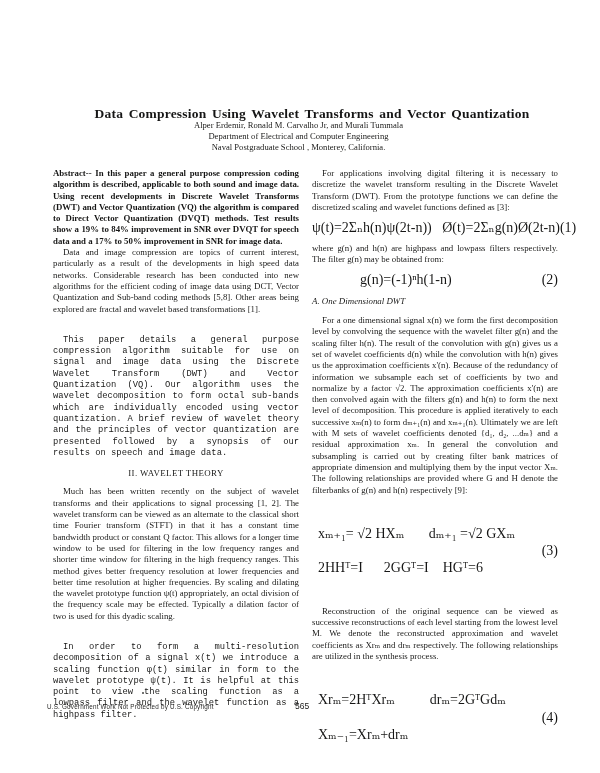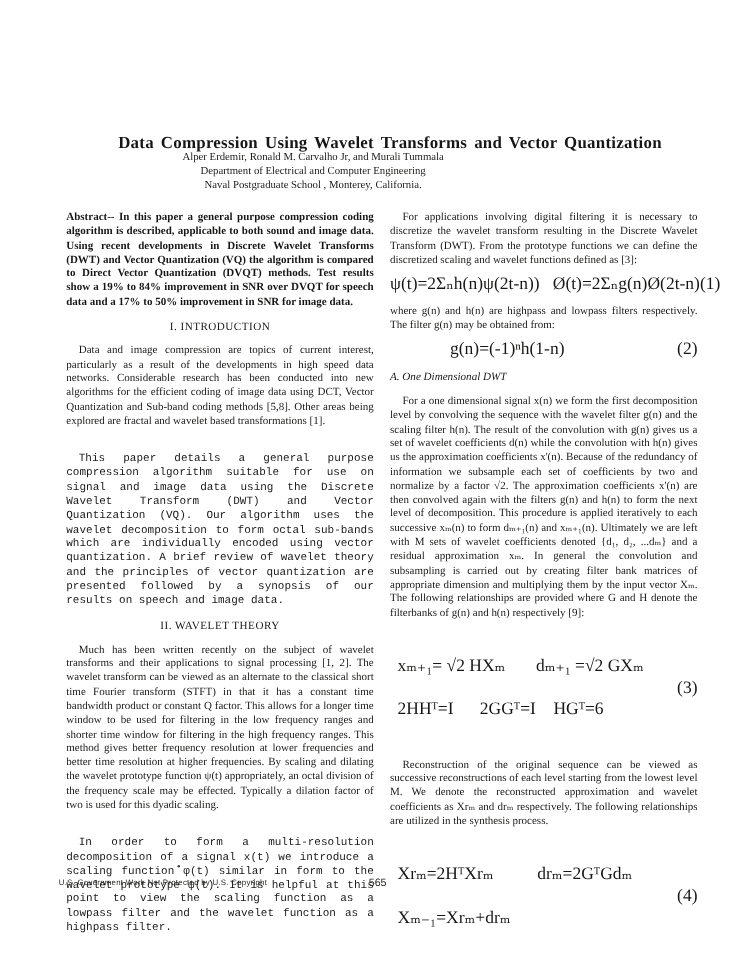--- a/index.html
+++ b/index.html
@@ -8,21 +8,21 @@
     font-family:"Liberation Serif","DejaVu Serif",serif;
     color:#1b1b1b;overflow:hidden;
     filter:blur(0.26px) contrast(1.05);
   }
   .title{
     position:absolute;top:94px;left:0;width:600px;text-align:center;
     font-size:13.5px;font-weight:bold;letter-spacing:0.2px;word-spacing:2px;margin:12px;
   }
   .authors{
     position:absolute;top:120px;left:0;width:501px;text-align:center;
-    font-size:8.6px;line-height:11px;
+    font-size:8.6px;line-height:11px;padding-left:48px;
   }
   .columns{
     position:absolute;top:168px;left:53px;width:506px;
     display:flex;gap:13px;
   }
   .col{width:246px;font-size:8.8px;line-height:11.3px;text-align:justify;}
   .col p{margin:0 0 0 0;}
   .col p.gap{margin-top:20px;font-family:Liberation Mono, monospace;}
   .col p.indent{text-indent:10px;}
   .abstract{font-weight:bold;}
@@ -65,21 +65,20 @@
   <div class="authors">
     <div>Alper Erdemir, Ronald M. Carvalho Jr, and Murali Tummala</div>
     <div>Department of Electrical and Computer Engineering</div>
     <div>Naval Postgraduate School , Monterey, California.</div>
   </div>
 
   <div class="columns">
 
     <div class="col">
       <p class="abstract">Abstract-- In this paper a general purpose compression coding algorithm is described, applicable to both sound and image data.  Using recent developments in Discrete Wavelet Transforms (DWT) and Vector Quantization (VQ) the algorithm is compared to Direct Vector Quantization (DVQT) methods.  Test results show a 19% to 84% improvement in SNR over DVQT for speech data and a 17% to 50% improvement in SNR for image data.</p>
-      <h2 class="sechead">I. INTRODUCTION</h2>
       <p class="indent">Data and image compression are topics of current interest, particularly as a result of the developments in high speed data networks. Considerable research has been conducted into new algorithms for the efficient coding of image data using DCT, Vector Quantization and Sub-band coding methods [5,8].  Other areas being explored are fractal and wavelet based transformations [1].</p>
       <p class="indent gap">This paper details a general purpose compression algorithm suitable for use on signal and image data using the Discrete Wavelet Transform (DWT) and Vector Quantization (VQ).  Our algorithm uses the wavelet decomposition  to form octal sub-bands which are individually  encoded using  vector quantization. A brief review of wavelet theory and the principles of vector quantization are presented followed by a synopsis of our results on speech and image data.</p>
       <h2 class="sechead">II. WAVELET THEORY</h2>
       <p class="indent">Much has been written recently on the subject of wavelet transforms and their applications to signal processing [1, 2].  The wavelet transform can be viewed as an alternate to the classical short time Fourier transform (STFT) in that it has a constant time  bandwidth product or constant Q factor.  This allows for a longer time window to be used for filtering in the low frequency ranges and shorter time window for filtering in the high frequency ranges.  This method gives better frequency resolution at lower frequencies and better time resolution at higher frequencies. By scaling and  dilating the wavelet prototype function  ψ(t) appropriately, an octal division of the frequency scale may be effected.  Typically a dilation factor of two is used for this dyadic scaling.</p>
       <p class="indent gap">In order  to form a multi-resolution decomposition of a signal x(t) we introduce a scaling function  φ(t) similar in form to the wavelet prototype ψ(t).  It is helpful at this point to view the scaling function as a lowpass filter and the wavelet  function as a highpass filter.</p>
     </div>
 
     <div class="col">
       <p class="indent">For applications involving digital filtering it is necessary to discretize the wavelet transform resulting in the Discrete Wavelet Transform  (DWT).  From the prototype functions we can define the discretized scaling and wavelet functions  defined as [3]:</p>
 

